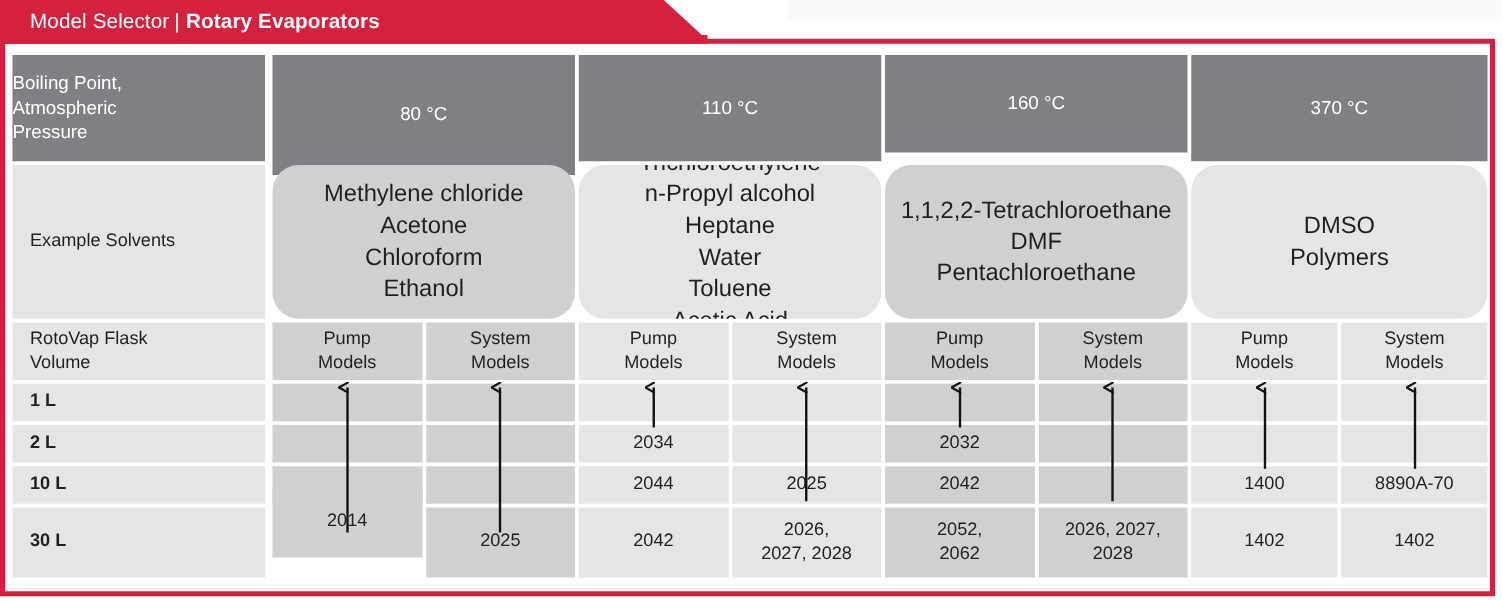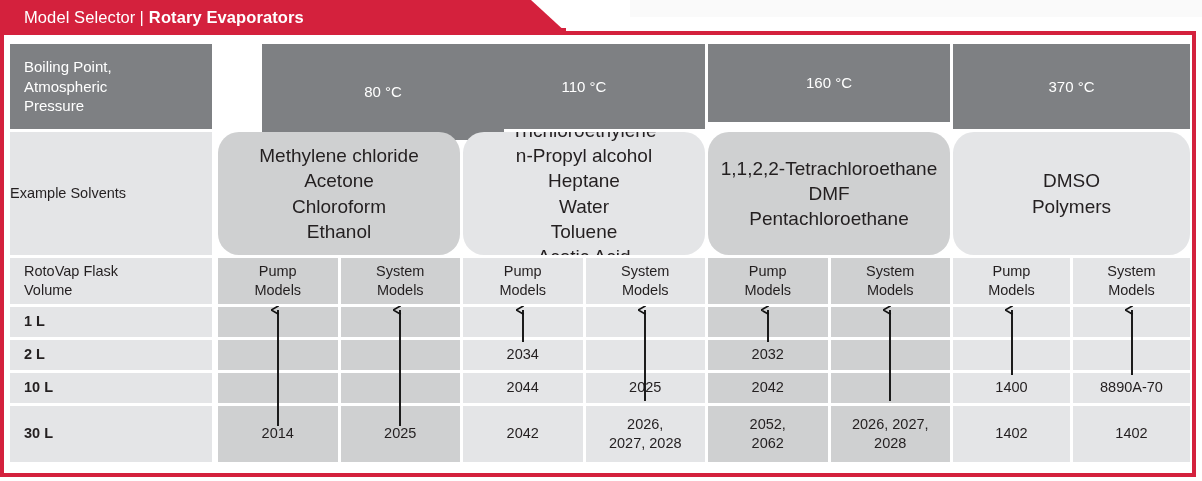--- a/index.html
+++ b/index.html
@@ -70,21 +70,20 @@
     overflow:hidden;
   }
   .cell.hdr{
     background:#7e8083;
     color:#ffffff;
     font-size:15px;
   }
   .cell.hdr.left{
     justify-content:flex-start;
     text-align:left;
-    padding-left:14px;
   }
   .cell.dark{background:#cfd0d1;}
   .cell.light{background:#e4e5e7;}
   .cell.rowlabel{
     background:#e4e5e7;
     justify-content:flex-start;
     padding-left:14px;
     text-align:left;
   }
   .cell.rowlabel.bold{font-weight:bold;}
@@ -120,25 +119,25 @@
       <line x1="513" y1="298" x2="513" y2="266" stroke="#111111" stroke-width="1.9" marker-end="url(#ah)"></line>
       <line x1="635" y1="357" x2="635" y2="266" stroke="#111111" stroke-width="1.9" marker-end="url(#ah)"></line>
       <line x1="758" y1="298" x2="758" y2="266" stroke="#111111" stroke-width="1.9" marker-end="url(#ah)"></line>
       <line x1="880" y1="357" x2="880" y2="266" stroke="#111111" stroke-width="1.9" marker-end="url(#ah)"></line>
       <line x1="1002" y1="331" x2="1002" y2="266" stroke="#111111" stroke-width="1.9" marker-end="url(#ah)"></line>
       <line x1="1122" y1="331" x2="1122" y2="266" stroke="#111111" stroke-width="1.9" marker-end="url(#ah)"></line>
     </svg>
 <div class="cell hdr left" style="left: 0px; top: 0px; width: 202px; height: 85px;">Boiling Point,
 Atmospheric
 Pressure</div>
-    <div class="cell hdr" style="left: 208px; top: 0px; width: 242px; height: 96px; margin-left: 44px;">80 °C</div>
+    <div class="cell hdr" style="left: 208px; top: 0px; width: 242px; height: 96px;">80 °C</div>
     <div class="cell hdr" style="left: 453px; top: 0px; width: 242px; height: 85px;">110 °C</div>
     <div class="cell hdr" style="left: 698px; top: 0px; width: 242px; height: 78px;">160 °C</div>
     <div class="cell hdr" style="left: 943px; top: 0px; width: 237px; height: 85px;">370 °C</div>
-    <div class="cell light" style="left: 0px; top: 88px; width: 202px; height: 123px; justify-content: flex-start; text-align: left;">Example Solvents</div>
+    <div class="cell light" style="left: 0px; top: 88px; width: 202px; height: 123px; justify-content: flex-start; padding-left: 14px; text-align: left;">Example Solvents</div>
     <div class="cell solvent dark" style="left: 208px; top: 88px; width: 242px; height: 123px;">Methylene chloride
 Acetone
 Chloroform
 Ethanol</div>
     <div class="cell solvent light" style="left: 453px; top: 88px; width: 242px; height: 123px;">Trichloroethylene
 n-Propyl alcohol
 Heptane
 Water
 Toluene
 Acetic Acid</div>
@@ -186,21 +185,21 @@
     <div class="cell rowlabel bold" style="left: 0px; top: 329px; width: 202px; height: 30px;">10 L</div>
     <div class="cell dark" style="left: 208px; top: 329px; width: 119.5px; height: 30px;"></div>
     <div class="cell dark" style="left: 330.5px; top: 329px; width: 119.5px; height: 30px;"></div>
     <div class="cell light" style="left: 453px; top: 329px; width: 119.5px; height: 30px;">2044</div>
     <div class="cell light" style="left: 575.5px; top: 329px; width: 119.5px; height: 30px;">2025</div>
     <div class="cell dark" style="left: 698px; top: 329px; width: 119.5px; height: 30px;">2042</div>
     <div class="cell dark" style="left: 820.5px; top: 329px; width: 119.5px; height: 30px;"></div>
     <div class="cell light" style="left: 943px; top: 329px; width: 117px; height: 30px;">1400</div>
     <div class="cell light" style="left: 1063px; top: 329px; width: 117px; height: 30px;">8890A-70</div>
     <div class="cell rowlabel bold" style="left: 0px; top: 362px; width: 202px; height: 56px;">30 L</div>
-    <div class="cell dark" style="left: 208px; top: 362px; width: 119.5px; height: 56px;">2014</div>
+    <div class="cell dark" style="left: 208px; top: 346px; width: 119.5px; height: 56px;">2014</div>
     <div class="cell dark" style="left: 330.5px; top: 362px; width: 119.5px; height: 56px;">2025</div>
     <div class="cell light" style="left: 453px; top: 362px; width: 119.5px; height: 56px;">2042</div>
     <div class="cell light" style="left: 575.5px; top: 362px; width: 119.5px; height: 56px;">2026,
 2027, 2028</div>
     <div class="cell dark" style="left: 698px; top: 362px; width: 119.5px; height: 56px;">2052,
 2062</div>
     <div class="cell dark" style="left: 820.5px; top: 362px; width: 119.5px; height: 56px;">2026, 2027,
 2028</div>
     <div class="cell light" style="left: 943px; top: 362px; width: 117px; height: 56px;">1402</div>
     <div class="cell light" style="left: 1063px; top: 362px; width: 117px; height: 56px;">1402</div>

